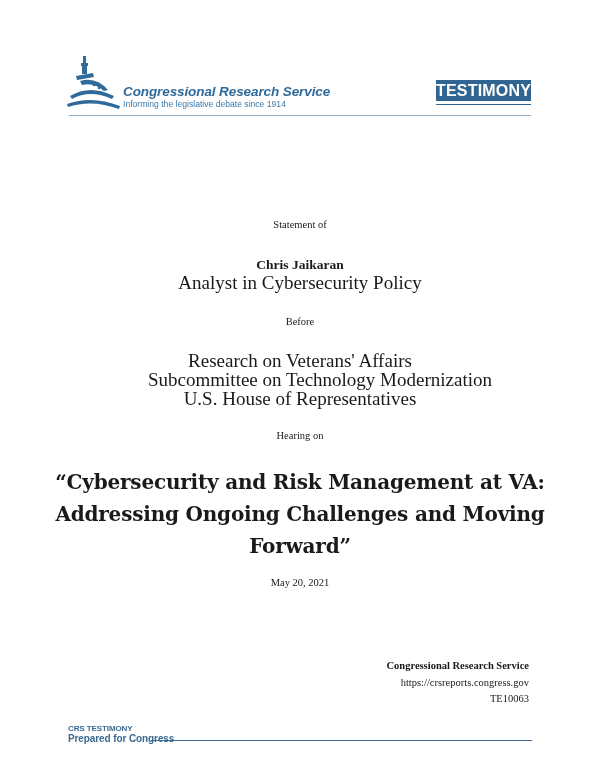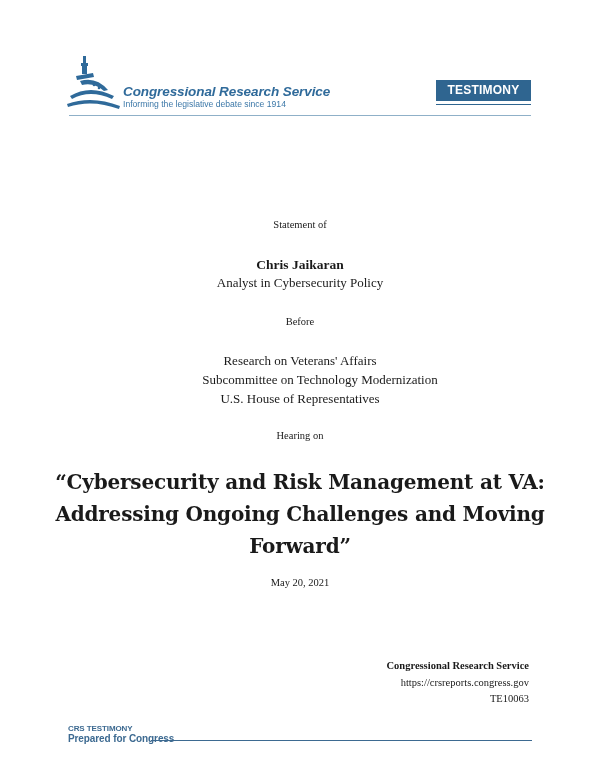--- a/index.html
+++ b/index.html
@@ -6,31 +6,31 @@
   body { width: 600px; height: 777px; position: relative; overflow: hidden; }
   .page { position: absolute; left: 0; top: 0; width: 600px; height: 777px; background: #fff; }
 
   
   .logo-mark { position: absolute; left: 66px; top: 54px; width: 56px; height: 58px; }
   .logo-title { position: absolute; left: 123px; top: 84px; font-family: "Liberation Sans", sans-serif;
     font-weight: bold; font-style: italic; font-size: 13.5px; color: #2f6a9a; letter-spacing: -0.1px; white-space: nowrap; }
   .logo-tagline { position: absolute; left: 123px; top: 99px; font-family: "Liberation Sans", sans-serif;
     font-size: 8.6px; color: #3c78a8; white-space: nowrap; }
   .badge { position: absolute; left: 436px; top: 80px; width: 95px; height: 21px; background: #2f6590;
-    color: #fff; font-family: "Liberation Sans", sans-serif; font-weight: bold; font-size: 12px;
+    color: #fff; font-family: "Liberation Sans", sans-serif; font-weight: bold; font-size: 16px;
     text-align: center; line-height: 21px; letter-spacing: 0.2px; }
   .badge-rule { position: absolute; left: 436px; top: 104px; width: 95px; height: 1px; background: #2f6590; }
   .header-rule { position: absolute; left: 69px; top: 115px; width: 462px; height: 1px; background: #8fb0c8; }
 
   
   .center { position: absolute; left: 0; width: 600px; text-align: center; color: #1a1a1a; }
   .serif { font-family: "Liberation Serif", serif; }
   .small { font-size: 10.5px; }
   .name { font-size: 13.5px; font-weight: bold; }
-  .mid { font-size: 13px; line-height: 19px; }
+  .mid { font-size: 19px; line-height: 19px; }
   .title { font-family: "DejaVu Serif", serif; font-weight: bold; font-size: 20px; line-height: 32px; letter-spacing: -0.2px; }
 
   
   .sig { position: absolute; right: 71px; text-align: right; font-family: "Liberation Serif", serif; color: #1a1a1a; }
   .sig-org { top: 660px; font-weight: bold; font-size: 10.5px; }
   .sig-url { top: 677px; font-size: 10.5px; }
   .sig-id { top: 693px; font-size: 10.5px; }
 
   
   .foot-1 { position: absolute; left: 68px; top: 724px; font-family: "Liberation Sans", sans-serif; font-weight: bold;

